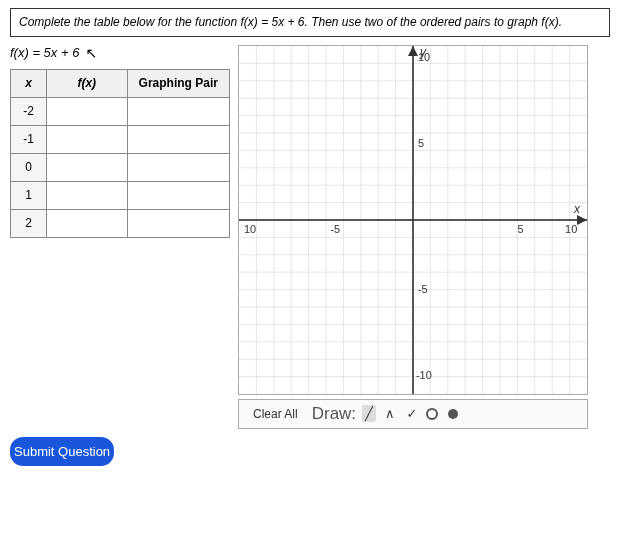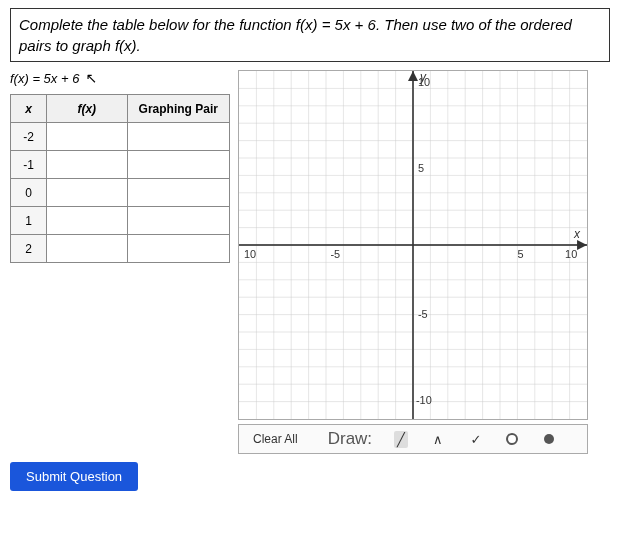--- a/index.html
+++ b/index.html
@@ -17,21 +17,21 @@
       background: #fff;
       padding: 8px 10px;
     }
     .title {
       text-align: center;
       font-size: 13px;
       font-weight: bold;
       margin-bottom: 6px;
     }
     .instruction {
-      font-size: 15px;
+      font-size: 12px;
       font-style: italic;
       border: 1px solid #333;
       padding: 5px 8px;
       margin-bottom: 8px;
       line-height: 1.4;
     }
     .main-content {
       display: flex;
       gap: 8px;
     }
@@ -99,21 +99,21 @@
     }
     .graph-svg {
       position: absolute;
       top: 0; left: 0;
       width: 100%;
       height: 100%;
     }
     .toolbar {
       display: flex;
       align-items: center;
-      gap: 22px;
+      gap: 6px;
       margin-top: 4px;
       border: 1px solid #aaa;
       padding: 4px 8px;
       width: 350px;
       background: #fafafa;
     }
     .toolbar-btn {
       background: none;
       border: none;
       cursor: pointer;
@@ -172,24 +172,24 @@
       cursor: pointer;
       display: flex;
       align-items: center;
       gap: 3px;
     }
     .submit-btn {
       margin-top: 8px;
       background: #1a56db;
       color: #fff;
       border: none;
-      padding: 7px 16px;
-      font-size: 13px;
-      cursor: pointer;
-      border-radius: 3px;
+      padding: 7px 4px;
+      font-size: 13px;
+      cursor: pointer;
+      border-radius: 13px;
     }
     .math {
       font-style: italic;
     }
   </style>
 </head>
 <body>
 
 <div class="page">
 

